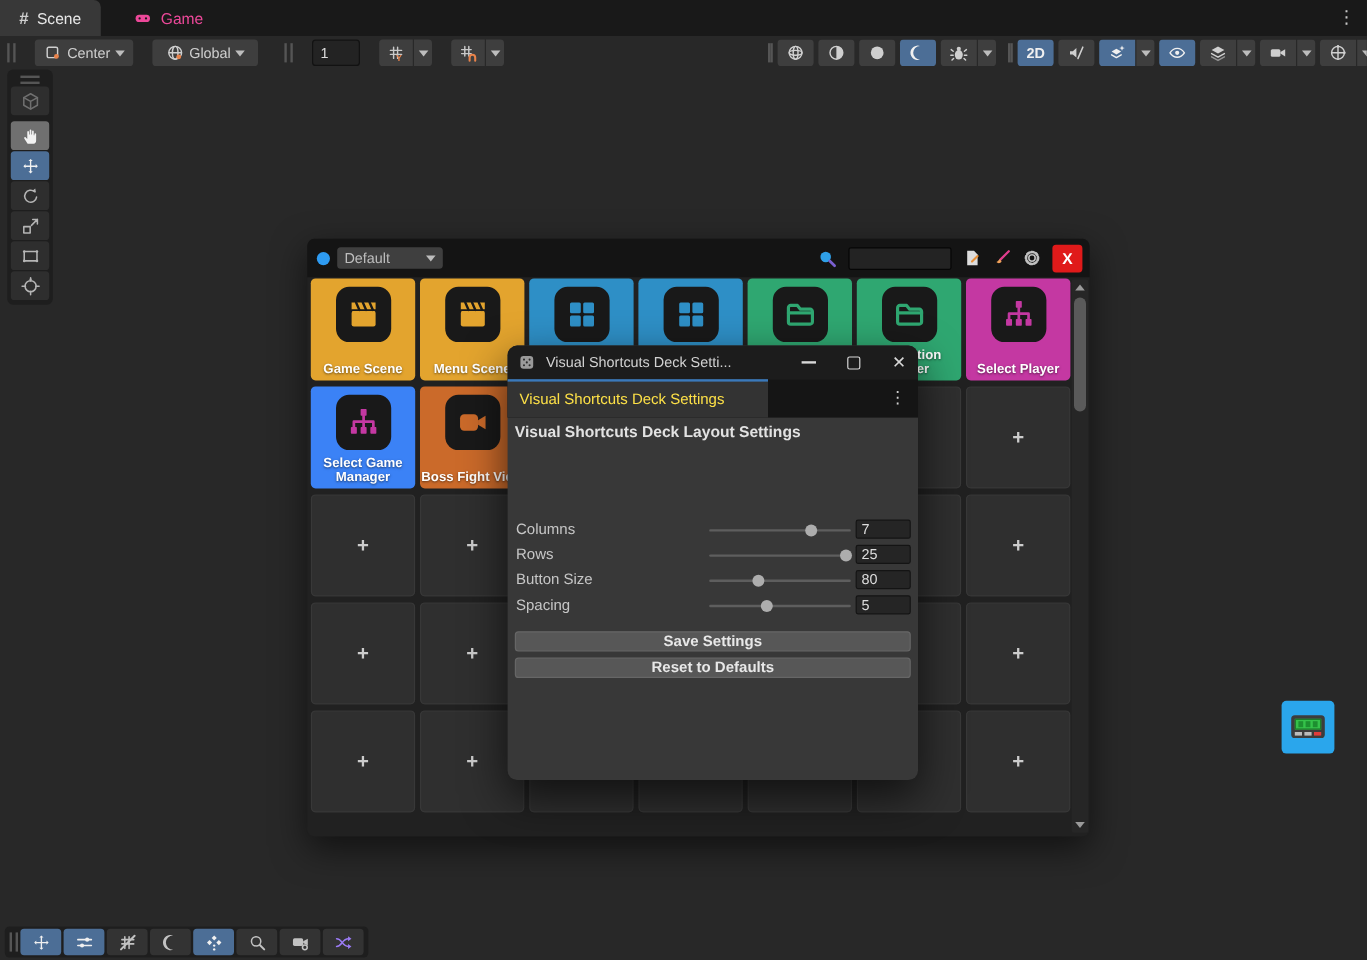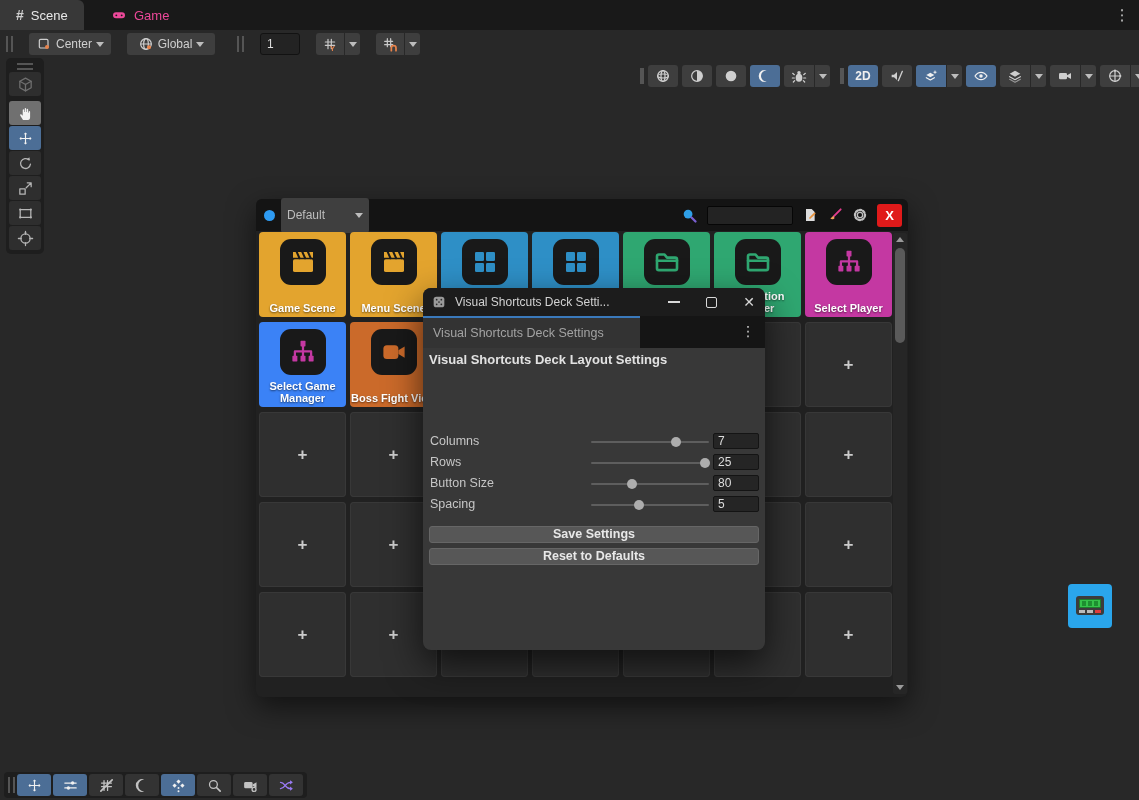--- a/index.html
+++ b/index.html
@@ -42,21 +42,21 @@
   .ltbtn.highlight { background:#707070; color:#f2f2f2; }
   .ltbtn.activeblue { background:#4c6e96; color:#f2f2f2; }
   .ltbtn .icon { width:17px; height:17px; }
 
   
   #deck { position:absolute; left:256px; top:199px; width:652px; height:498px; background:#212121;
           border-radius:6px; box-shadow:0 10px 28px rgba(0,0,0,.55); }
   #deck-header { position:absolute; top:0; left:0; right:0; height:32px; background:#141414;
                  border-radius:6px 6px 0 0; display:flex; align-items:center; }
   #profile-dot { width:11px; height:11px; border-radius:50%; background:#2e9bf2; margin-left:8px; }
-  #profile-dd { width:88px; height:35px; background:#3f3f3f; border-radius:3px; margin-left:6px;
+  #profile-dd { width:88px; height:18px; background:#3f3f3f; border-radius:3px; margin-left:6px;
                 display:flex; align-items:center; justify-content:space-between; padding:0 6px;
                 color:#bdbdbd; font-size:12px; }
   #deck-header-right { position:absolute; right:6px; display:flex; align-items:center; gap:9px; }
   #deck-search { width:86px; height:19px; background:#232323; border:1px solid #060606;
                  border-radius:2px; color:#ddd; font-size:12px; padding:0 4px;
                  font-family:"Liberation Sans",sans-serif; }
   #deck-close { width:25px; height:23px; background:#e01a1a; border-radius:3px; color:#fff;
                 font-weight:bold; font-size:13px; display:flex; align-items:center; justify-content:center; }
   #deck-grid { position:absolute; top:32px; left:0; right:0; bottom:0; overflow:hidden; }
   .cell { position:absolute; width:87px; height:85px; border-radius:4px; }
@@ -80,21 +80,21 @@
             border-radius:8px; box-shadow:0 14px 36px rgba(0,0,0,.65); z-index:30; }
   #dlg-titlebar { position:absolute; top:0; left:0; right:0; height:28px; background:#1c1c1c;
                   border-radius:8px 8px 0 0; display:flex; align-items:center; color:#d2d2d2; font-size:12px; }
   #dlg-title { margin-left:8px; }
   #dlg-controls { position:absolute; right:10px; top:0; height:28px; display:flex; align-items:center; gap:26px; color:#d8d8d8; }
   #dlg-min { width:12px; height:2px; background:#d8d8d8; }
   #dlg-max { width:11px; height:11px; border:1.5px solid #d8d8d8; border-radius:2px; }
   #dlg-close { font-size:14px; line-height:14px; }
   #dlg-tabbar { position:absolute; top:28px; left:0; right:0; height:32px; background:#151515; }
   #dlg-tab { position:absolute; left:0; top:0; width:217px; height:32px; background:#333333;
-             border-top:2px solid #3a79bb; color:#a3a3a3; font-size:12.5px; display:flex;
+             border-top:2px solid #3a79bb; color:#fde047; font-size:12.5px; display:flex;
              align-items:center; padding-left:10px; }
   #dlg-kebab { position:absolute; right:10px; top:7px; color:#cfcfcf; font-size:14px; }
   #dlg-body { position:absolute; top:60px; left:0; right:0; bottom:0; }
   #dlg-heading { position:absolute; top:4px; left:6px; color:#e2e2e2; font-size:13px; font-weight:bold; }
   .set-row { position:absolute; left:0; right:0; height:21px; }
   .set-label { position:absolute; left:7px; top:3px; color:#c6c6c6; font-size:12.5px; }
   .set-track { position:absolute; left:168px; top:10px; width:118px; height:2px; background:#5e5e5e; border-radius:1px; }
   .set-knob { position:absolute; top:-4px; width:10px; height:10px; border-radius:50%; background:#adadad; }
   .set-field { position:absolute; left:290px; top:2px; width:46px; height:16px; background:#252525;
                border:1px solid #141414; border-radius:2px; color:#dcdcdc; font-size:12px;
@@ -191,21 +191,21 @@
             <path d="M14 22v-4a3.5 3.5 0 017 0v4" stroke="#e8824a" stroke-width="2.6"></path>
           </svg>
         </span>
     </div>
     <div class="tbtn caretbtn">
         <span class="caret"></span>
       </div>
   </div>
 </div>
 
-<div class="tstrip" style="left:640px; top:33px; width:499px; overflow:hidden;margin-top:32px;" id="right-toolbar">
+<div class="tstrip" style="left:640px; top:33px; width:499px; overflow:hidden;" id="right-toolbar">
     <span class="vhandle"></span>
     <div class="tbtn">
       <span class="icon">
         <svg viewBox="0 0 24 24" fill="none" stroke="currentColor" stroke-width="1.8" stroke-linecap="round" stroke-linejoin="round">
           <circle cx="12" cy="12" r="8"></circle>
           <ellipse cx="12" cy="12" rx="8" ry="3"></ellipse>
           <ellipse cx="12" cy="12" rx="3" ry="8"></ellipse>
         </svg>
       </span>
     </div>

